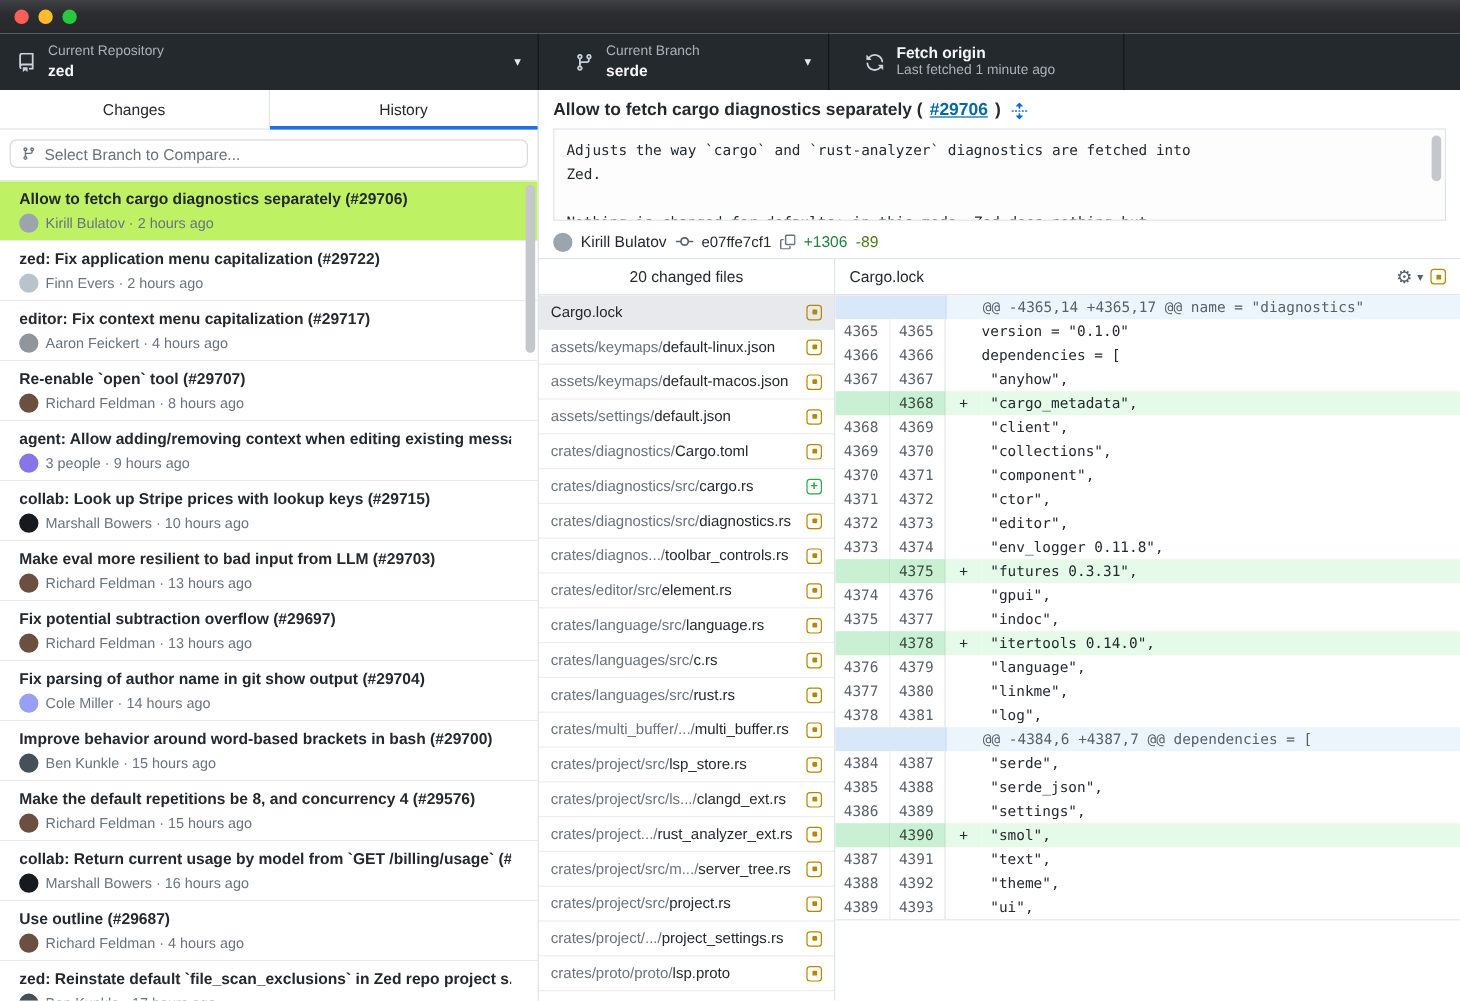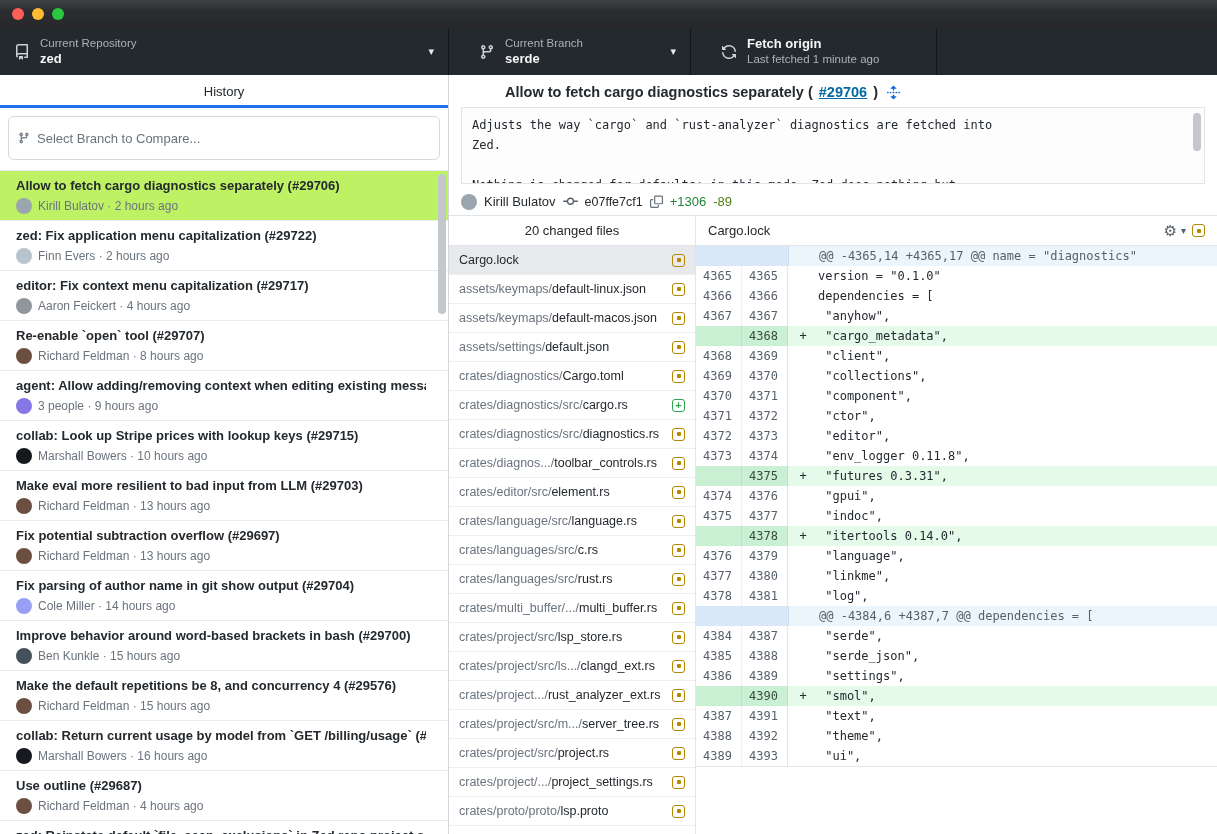--- a/index.html
+++ b/index.html
@@ -24,33 +24,33 @@
   
   .main { display:flex; height:759px; }
 
   
   .left-panel { width:449px; border-right:1px solid #d4d8db; display:flex; flex-direction:column; background:#fff; flex-shrink:0; }
   .tabs { height:33px; display:flex; border-bottom:1px solid #e1e4e8; flex-shrink:0; }
   .tab { flex:1; display:flex; align-items:center; justify-content:center; font-size:13px; color:#24292e; border-right:1px solid #e1e4e8; position:relative; cursor:default; }
   .tab:last-child { border-right:none; }
   .tab.active::after { content:''; position:absolute; left:0; right:0; bottom:-1px; height:3px; background:#1f6feb; }
   .compare-row { padding:8px 8px 10px; border-bottom:1px solid #e8eaed; flex-shrink:0; }
-  .compare-input { height:44px; border:1px solid #d7dadd; border-radius:6px; display:flex; align-items:center; gap:7px; padding:0 9px; color:#6a737d; font-size:13px; background:#fff; }
+  .compare-input { height:24px; border:1px solid #d7dadd; border-radius:6px; display:flex; align-items:center; gap:7px; padding:0 9px; color:#6a737d; font-size:13px; background:#fff; }
   .commit-list { flex:1; overflow:hidden; position:relative; }
   .commit-item { height:50px; padding:7px 22px 0 16px; border-bottom:1px solid #e8eaed; background:#fff; }
   .commit-item.selected { background:#bef264; }
   .ci-title { font-size:13px; font-weight:600; color:#24292e; white-space:nowrap; overflow:hidden; text-overflow:clip; }
   .ci-meta { display:flex; align-items:center; gap:6px; margin-top:5px; font-size:12px; color:#6a737d; }
   .avatar { width:16px; height:16px; border-radius:50%; flex-shrink:0; }
   .list-scrollbar { position:absolute; top:3px; right:2px; width:8px; height:140px; border-radius:4px; background:#c4c7cb; }
 
   
   .right-panel { flex:1; display:flex; flex-direction:column; background:#fff; min-width:0; }
   .commit-header { padding:9px 12px 0 12px; flex-shrink:0; height:140px; }
-  .ch-title { font-size:14.5px; font-weight:700; color:#24292e; display:flex; align-items:center; gap:6px; white-space:nowrap;margin-left:44px; }
+  .ch-title { font-size:14.5px; font-weight:700; color:#24292e; display:flex; align-items:center; gap:6px; white-space:nowrap; }
   .pr-link { color:#0369a1; text-decoration:underline; font-weight:700; cursor:pointer; }
   .unfold-icon { display:inline-flex; margin-left:2px; }
   .desc-box { margin-top:7px; border:1px solid #e1e4e8; background:#fdfdfe; height:77px; overflow:hidden; position:relative; padding:7px 10px; font-family:"DejaVu Sans Mono", monospace; font-size:12px; line-height:20px; color:#24292e; }
   .desc-line { min-height:20px; white-space:pre; }
   .desc-scrollbar { position:absolute; top:5px; right:3px; width:8px; height:38px; border-radius:4px; background:#c4c7cb; }
   .meta-row { height:33px; display:flex; align-items:center; gap:7px; font-size:13px; color:#24292e; padding-top:2px; }
   .hash { font-size:12.5px; }
   .adds { color:#22863a; } .dels { color:#4d7c0f; }
 
   .content-row { flex:1; display:flex; border-top:1px solid #e1e4e8; min-height:0; }
@@ -130,20 +130,21 @@
       <span class="tb-value">Fetch origin</span>
       <span class="tb-label">Last fetched 1 minute ago</span>
     </span>
   </div>
 </div>
 
 <div class="main">
 
   <div class="left-panel">
     <div class="tabs">
+      <div class="tab">Changes</div>
       <div class="tab active">History</div>
     </div>
     <div class="compare-row">
       <div class="compare-input">
         <span style="display:flex;">
           <svg width="12" height="12" viewBox="0 0 16 16" fill="#6a737d">
               <path d="M9.5 3.25a2.25 2.25 0 1 1 3 2.122V6A2.5 2.5 0 0 1 10 8.5H6a1 1 0 0 0-1 1v1.128a2.251 2.251 0 1 1-1.5 0V5.372a2.25 2.25 0 1 1 1.5 0v1.836A2.493 2.493 0 0 1 6 7h4a1 1 0 0 0 1-1v-.628a2.25 2.25 0 0 1-1.5-2.122Zm-6 0a.75.75 0 1 0 1.5 0 .75.75 0 0 0-1.5 0Zm8.25-.75a.75.75 0 1 0 0 1.5.75.75 0 0 0 0-1.5ZM4.25 12a.75.75 0 1 0 0 1.5.75.75 0 0 0 0-1.5Z"></path>
             </svg>
         </span>
         <span>Select Branch to Compare...</span>

